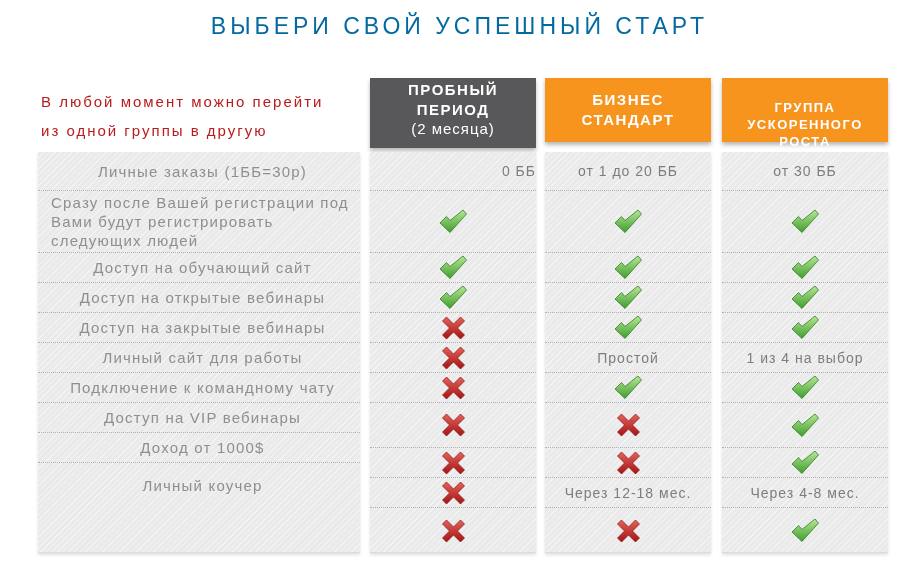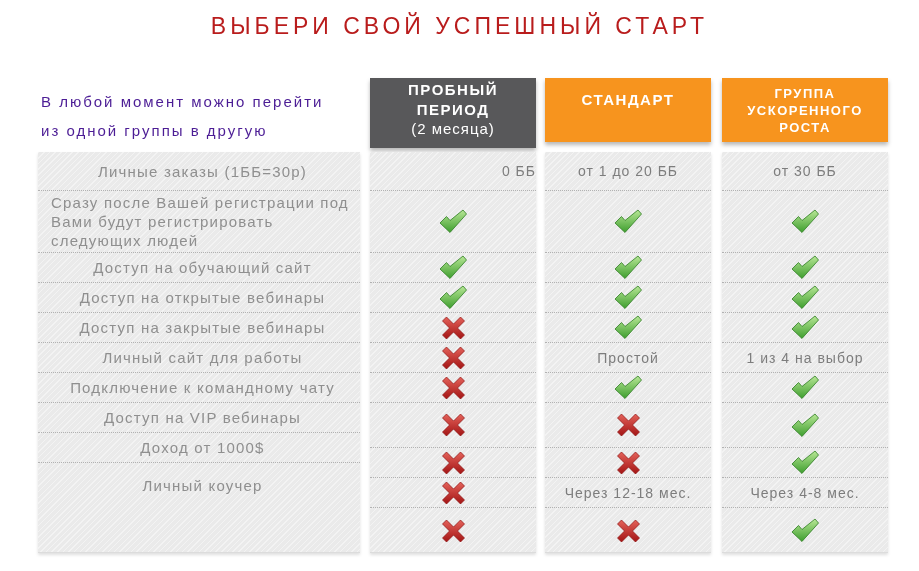--- a/index.html
+++ b/index.html
@@ -2,44 +2,44 @@
 <html><head>
 <meta charset="utf-8">
 <style>
   html,body{margin:0;padding:0;}
   body{
     width:919px;height:571px;position:relative;background:#ffffff;
     font-family:"Liberation Sans","DejaVu Sans",sans-serif;overflow:hidden;
   }
   .page-title{
     position:absolute;top:13px;left:0;width:919px;text-align:center;
-    font-size:23px;font-weight:normal;letter-spacing:4px;color:#b91c1c;margin:0;
+    font-size:23px;font-weight:normal;letter-spacing:4px;color:#0369a1;margin:0;
   }
   .note{
     position:absolute;left:41px;top:87px;width:320px;
-    color:#4c1d95;font-size:15px;letter-spacing:2px;line-height:29px;
+    color:#b91c1c;font-size:15px;letter-spacing:2px;line-height:29px;
   }
   .table-area{
     position:absolute;left:38px;top:78px;display:flex;align-items:flex-start;
   }
   .labels-col{width:322px;}
   .labels-spacer{height:74px;}
   .plan-col{width:166px;}
   .plan-col.c1{margin-left:10px;}
   .plan-col.c2{margin-left:9px;}
   .plan-col.c3{margin-left:11px;}
   .col-header{
     color:#ffffff;text-align:center;font-weight:bold;letter-spacing:1.5px;
     box-shadow:0 3px 4px rgba(0,0,0,0.28);box-sizing:border-box;
   }
   .col-header.dark{background:#58585a;height:70px;margin-bottom:4px;padding-top:2px;}
   .col-header.orange{background:#f7941e;height:64px;margin-bottom:10px;}
   .c1 .col-header{font-size:15px;line-height:20px;}
   .c2 .col-header{font-size:15px;line-height:20px;padding-top:12px;}
-  .c3 .col-header{font-size:13px;line-height:17px;padding-top:7px;}
+  .c3 .col-header{font-size:13px;line-height:17px;padding-top:21px;}
   .hline{display:block;}
   .hsub{display:block;font-weight:normal;font-size:15px;letter-spacing:1px;line-height:18px;}
   .panel{
     background-color:#eaeaea;
     background-image:repeating-linear-gradient(135deg, rgba(255,255,255,0.45) 0px, rgba(255,255,255,0.45) 1px, rgba(0,0,0,0) 1px, rgba(0,0,0,0) 4px);
     height:401px;box-sizing:border-box;border-bottom:1px solid #dcdcdc;
     box-shadow:0 2px 3px rgba(0,0,0,0.13);
     display:flex;flex-direction:column;
   }
   .row{box-sizing:border-box;display:flex;align-items:center;flex-shrink:0;justify-content:center;}
@@ -188,20 +188,21 @@
             <svg width="23" height="22" viewBox="0 0 22 22">
               <path d="M4,0 L11,7 L18,0 L22,4 L15,11 L22,18 L18,22 L11,15 L4,22 L0,18 L7,11 L0,4 Z" fill="url(#gradCross)" stroke="#8e1010" stroke-width="0.7" stroke-linejoin="round"></path>
             </svg>
           </span>
         </div>
       </div>
   </div>
 
   <div class="plan-col c2">
     <div class="col-header orange">
+      <span class="hline">БИЗНЕС</span>
       <span class="hline">СТАНДАРТ</span>
     </div>
     <div class="panel col-body">
         <div class="row cell-row" style="height: 38px;">
           <span class="cell-text">от 1 до 20 ББ</span>
         </div>
         <div class="row cell-row" style="height: 62px;">
           <span class="icon-wrap">
             <svg width="30" height="25" viewBox="0 0 30 25">
               <path d="M2,14 L8.5,7.5 L12,11.5 L25,1 L28.5,5 L12,23.5 Z" fill="url(#gradCheck)" stroke="#2e7d22" stroke-width="0.8" stroke-linejoin="round"></path>

